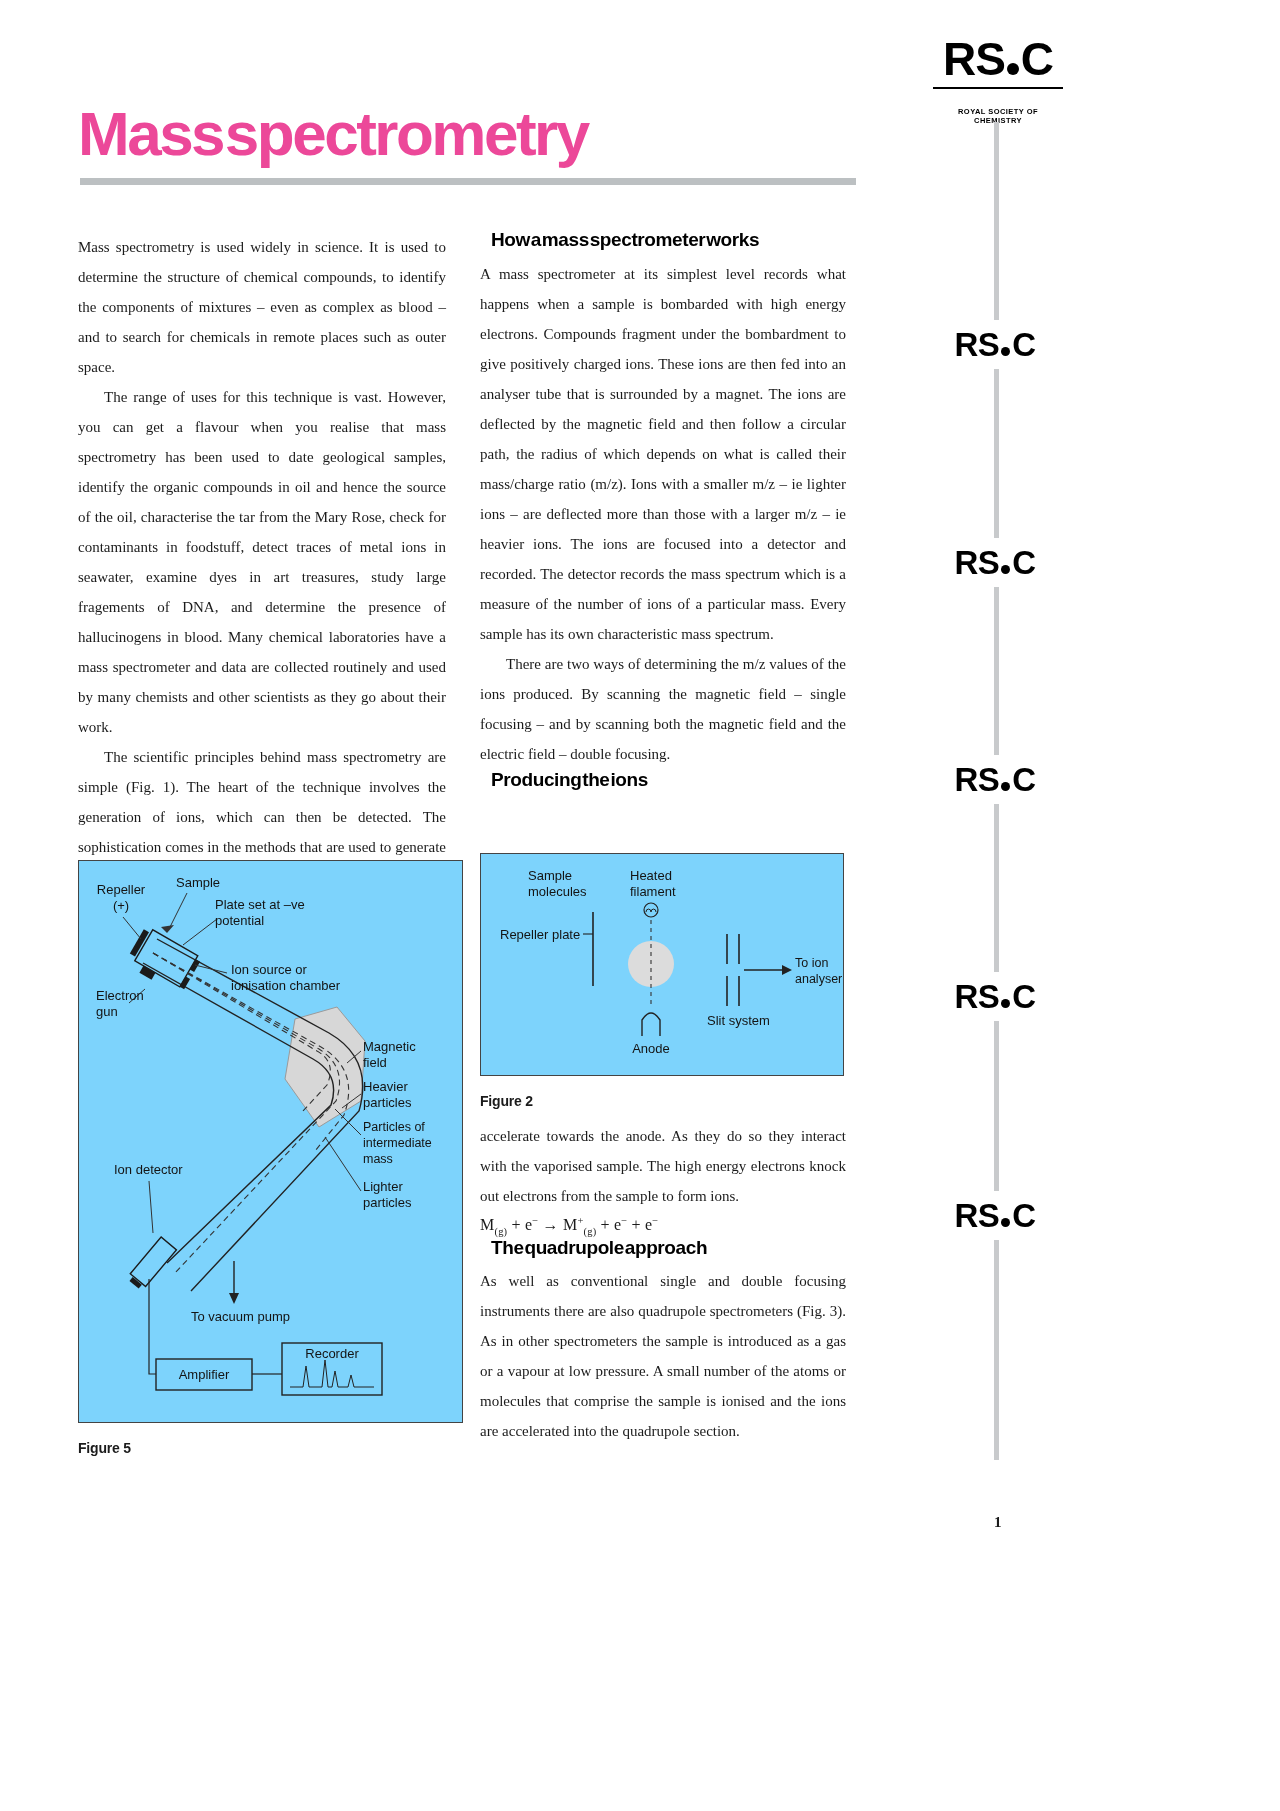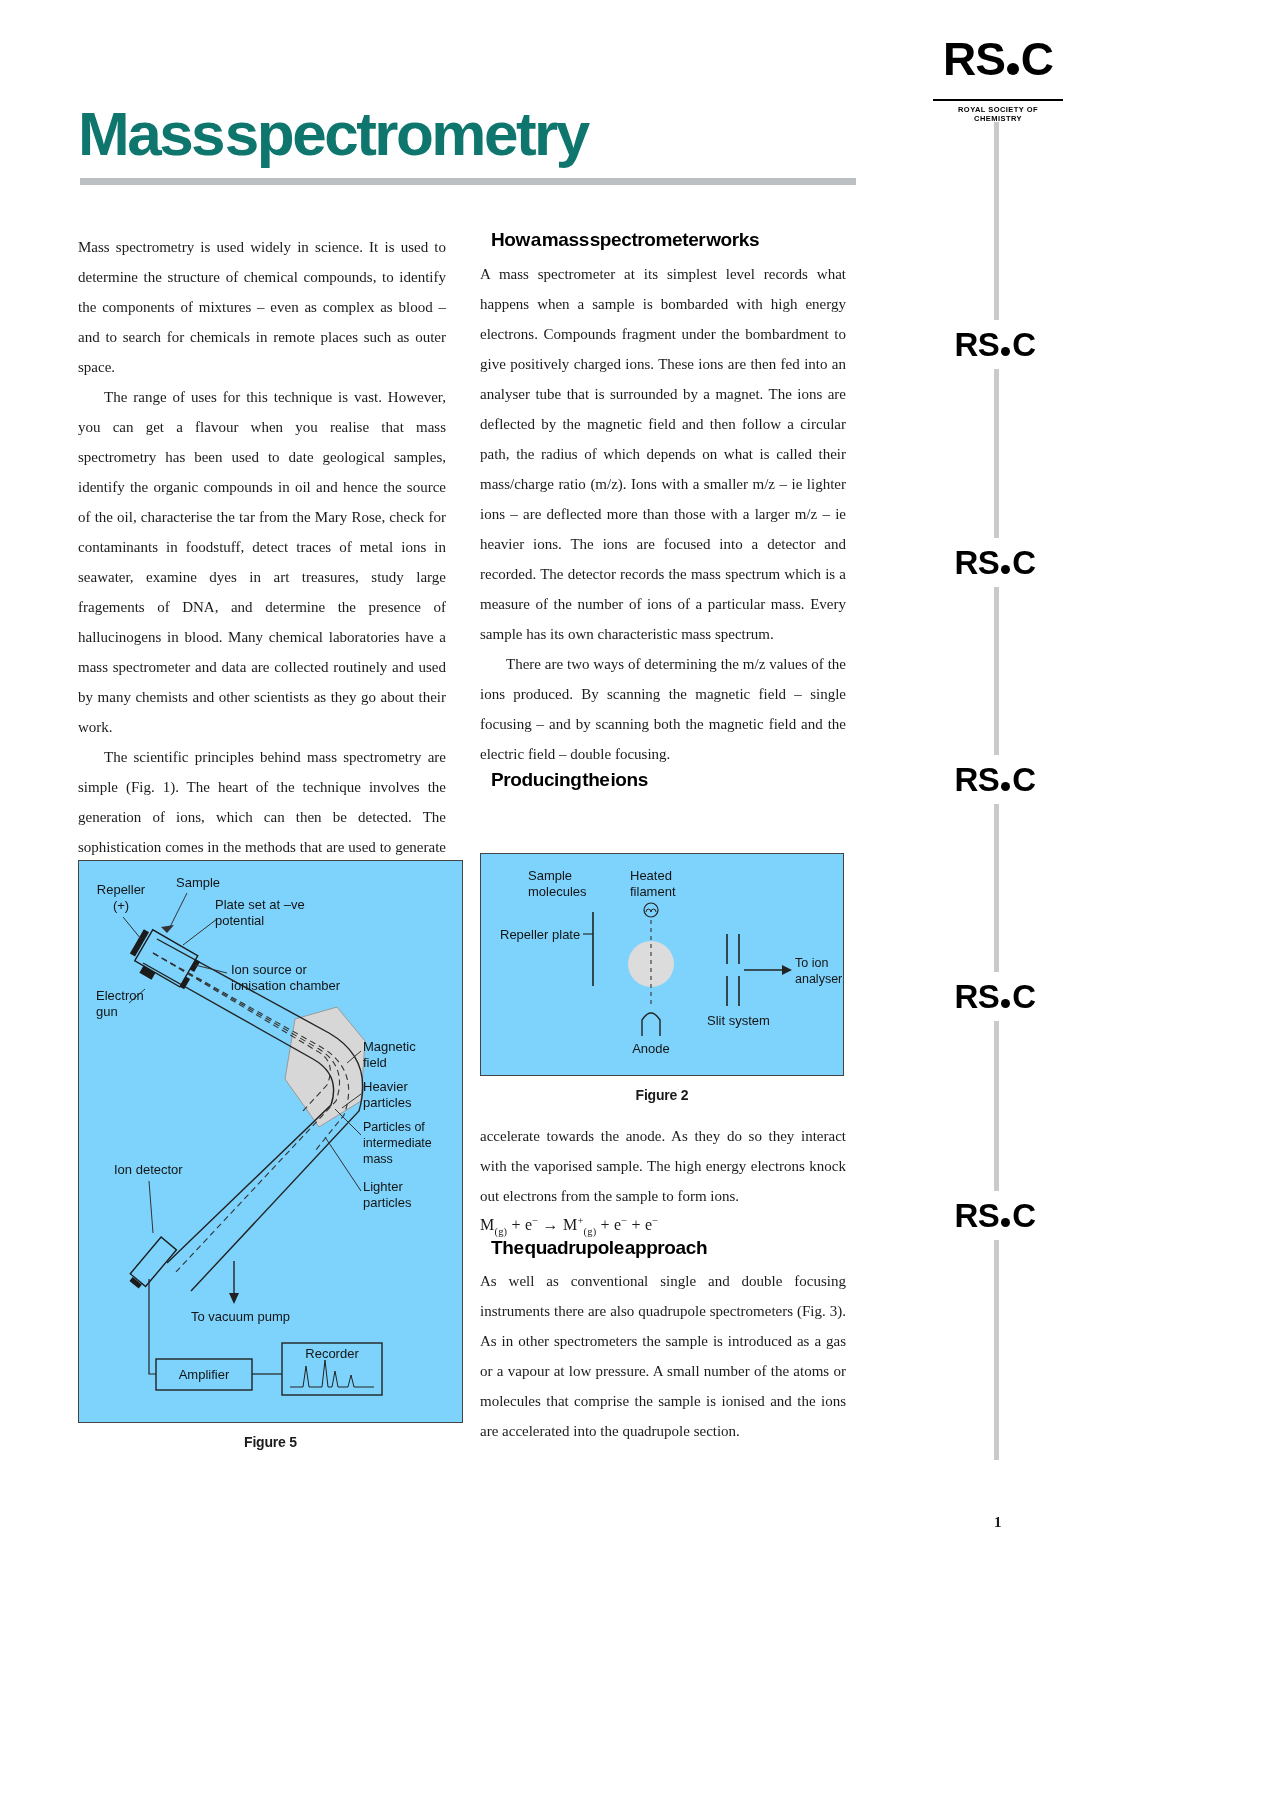--- a/index.html
+++ b/index.html
@@ -6,48 +6,48 @@
   html,body { background:#ffffff; }
   body {
     width:1280px; height:1811px; position:relative;
     font-family:"Liberation Serif", serif; color:#1b1b1b;
   }
   .serif-text { font-size:15px; line-height:30px; text-align:justify; }
   p.indent { text-indent:26px; }
   .doc-title {
     position:absolute; left:78px; top:103px;
     font-family:"Liberation Sans", sans-serif; font-weight:700;
-    font-size:62px; line-height:1; letter-spacing:-2.5px; word-spacing:-13px; color:#0f766e;
+    font-size:62px; line-height:1; letter-spacing:-2.5px; word-spacing:-13px; color:#ec4899;
   }
   .title-rule { position:absolute; left:80px; top:178px; width:776px; height:7px; background:#bcc0c2; }
   .col-left  { position:absolute; left:78px;  top:232px; width:368px; }
   .col-right { position:absolute; left:480px; top:229px; width:366px; }
   .col-right-lower { position:absolute; left:480px; top:1121px; width:366px; }
   h2.section-heading {
     font-family:"Liberation Sans", sans-serif; font-weight:700; color:#000;
     font-size:19px; line-height:1.2; letter-spacing:-0.4px; word-spacing:-4px;
     margin:0 0 7px 11px;
   }
   .mt-section { margin-top:33px; }
   .equation { margin-top:4px; font-size:16px; letter-spacing:0.2px;font-family:Liberation Serif, serif; }
   .equation sub, .equation sup { font-size:10.5px; }
   .figure { position:absolute; }
   #figure1 { left:78px; top:860px; width:385px; }
   #figure2 { left:480px; top:853px; width:364px; }
   .figure-box { border:1px solid #444; background:#7dd3fc; }
   .figure-caption {
     font-family:"Liberation Sans", sans-serif; font-weight:700; font-size:14px;
-    text-align:center; margin-top:11px; letter-spacing:-0.2px;
+    text-align:left; margin-top:17px; letter-spacing:-0.2px;
   }
   svg text { font-family:"Liberation Sans", sans-serif; font-size:13px; fill:#141414; }
   svg text.small { font-size:12.5px; }
   .margin-line { position:absolute; left:994px; top:122px; width:5px; height:1338px; background:#c8cacc; }
   .brand { position:absolute; left:933px; top:36px; width:130px; text-align:center; font-family:"Liberation Sans", sans-serif; }
   .brand-main { font-weight:700; font-size:46px; line-height:1; letter-spacing:-1px; color:#000; white-space:nowrap; }
-  .brand-sub { font-weight:700; font-size:7.5px; letter-spacing:0.45px; border-top:2px solid #000; margin-top:17px; padding-top:4px; color:#000; }
+  .brand-sub { font-weight:700; font-size:7.5px; letter-spacing:0.45px; border-top:2px solid #000; margin-top:5px; padding-top:18px; color:#000; }
   .logo-dot { display:inline-block; width:12px; height:12px; background:#000; border-radius:50%; margin:0 2px; vertical-align:baseline; }
   .margin-logo {
     position:absolute; left:948px; width:94px; background:#fff; text-align:center;
     padding:8px 0; font-family:"Liberation Sans", sans-serif; font-weight:700;
     font-size:33px; line-height:1; letter-spacing:-0.5px; color:#000; white-space:nowrap;
   }
   .margin-logo .logo-dot { width:9px; height:9px; margin:0 2px; }
   .page-num { position:absolute; left:994px; top:1514px; font-weight:700; font-size:15px; }
 </style>
 </head>

